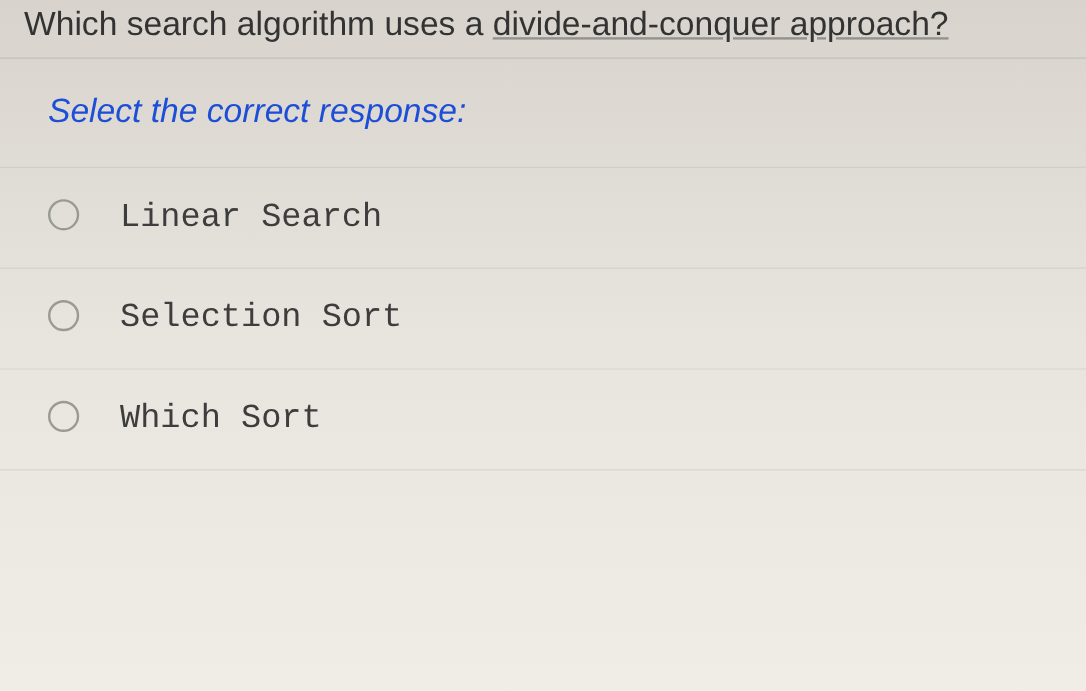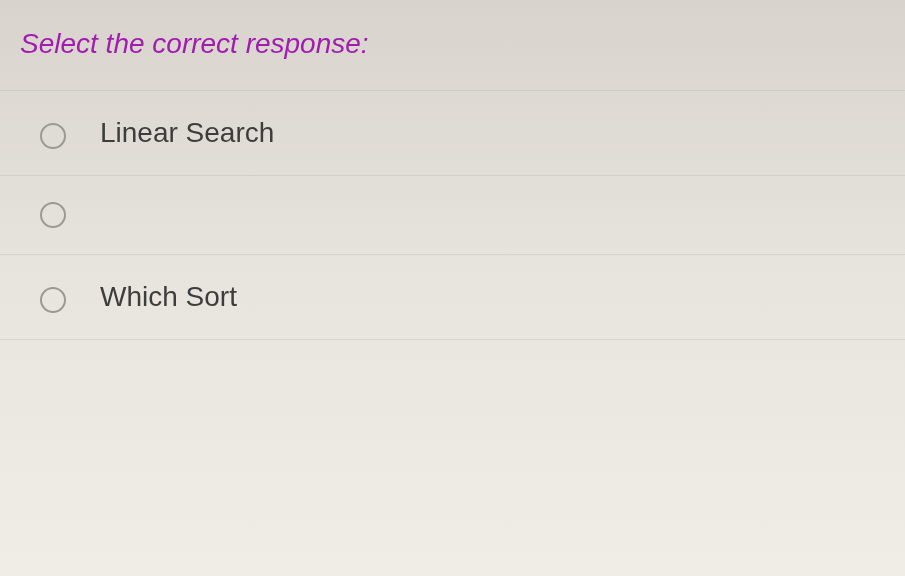--- a/index.html
+++ b/index.html
@@ -27,31 +27,33 @@
       border-bottom: 1px solid rgba(100,100,100,0.2);
     }
     .question-text .dc {
       text-decoration: underline;
       text-decoration-color: rgba(80,80,80,0.5);
     }
     .instruction {
       font-style: italic;
       font-size: 28px;
       padding: 28px 20px 30px 20px;
-      color: #a21caf;
+      color: #1d4ed8;
+      margin-left: 20px;
     }
     .options {
       display: flex;
       flex-direction: column;
     }
     .option-row {
       display: flex;
-      align-items: flex-end;
+      align-items: flex-start;
       padding: 26px 36px 26px 40px;
       border-top: 1px solid rgba(180,180,175,0.35);
+      font-family: Liberation Mono, monospace;
     }
     .option-row:last-child {
       border-bottom: 1px solid rgba(180,180,175,0.35);
     }
     .radio {
       width: 26px;
       height: 26px;
       border: 2.5px solid #9a9a95;
       border-radius: 50%;
       background: transparent;
@@ -61,27 +63,31 @@
     }
     .option-label {
       font-size: 28px;
       color: #3d3d3d;
     }
   </style>
 </head>
 <body>
 
 <div class="question-container">
+  <div class="question-text">
+    <span>Which search algorithm uses a </span><span class="dc">divide-and-conquer approach?</span>
+  </div>
   <div class="instruction">Select the correct response:</div>
   <div class="options">
     <div class="option-row">
       <div class="radio"></div>
       <div class="option-label">Linear Search</div>
     </div>
     <div class="option-row">
       <div class="radio"></div>
+      <div class="option-label">Selection Sort</div>
     </div>
     <div class="option-row">
       <div class="radio"></div>
       <div class="option-label">Which Sort</div>
     </div>
   </div>
 </div>
 
 </body></html>

